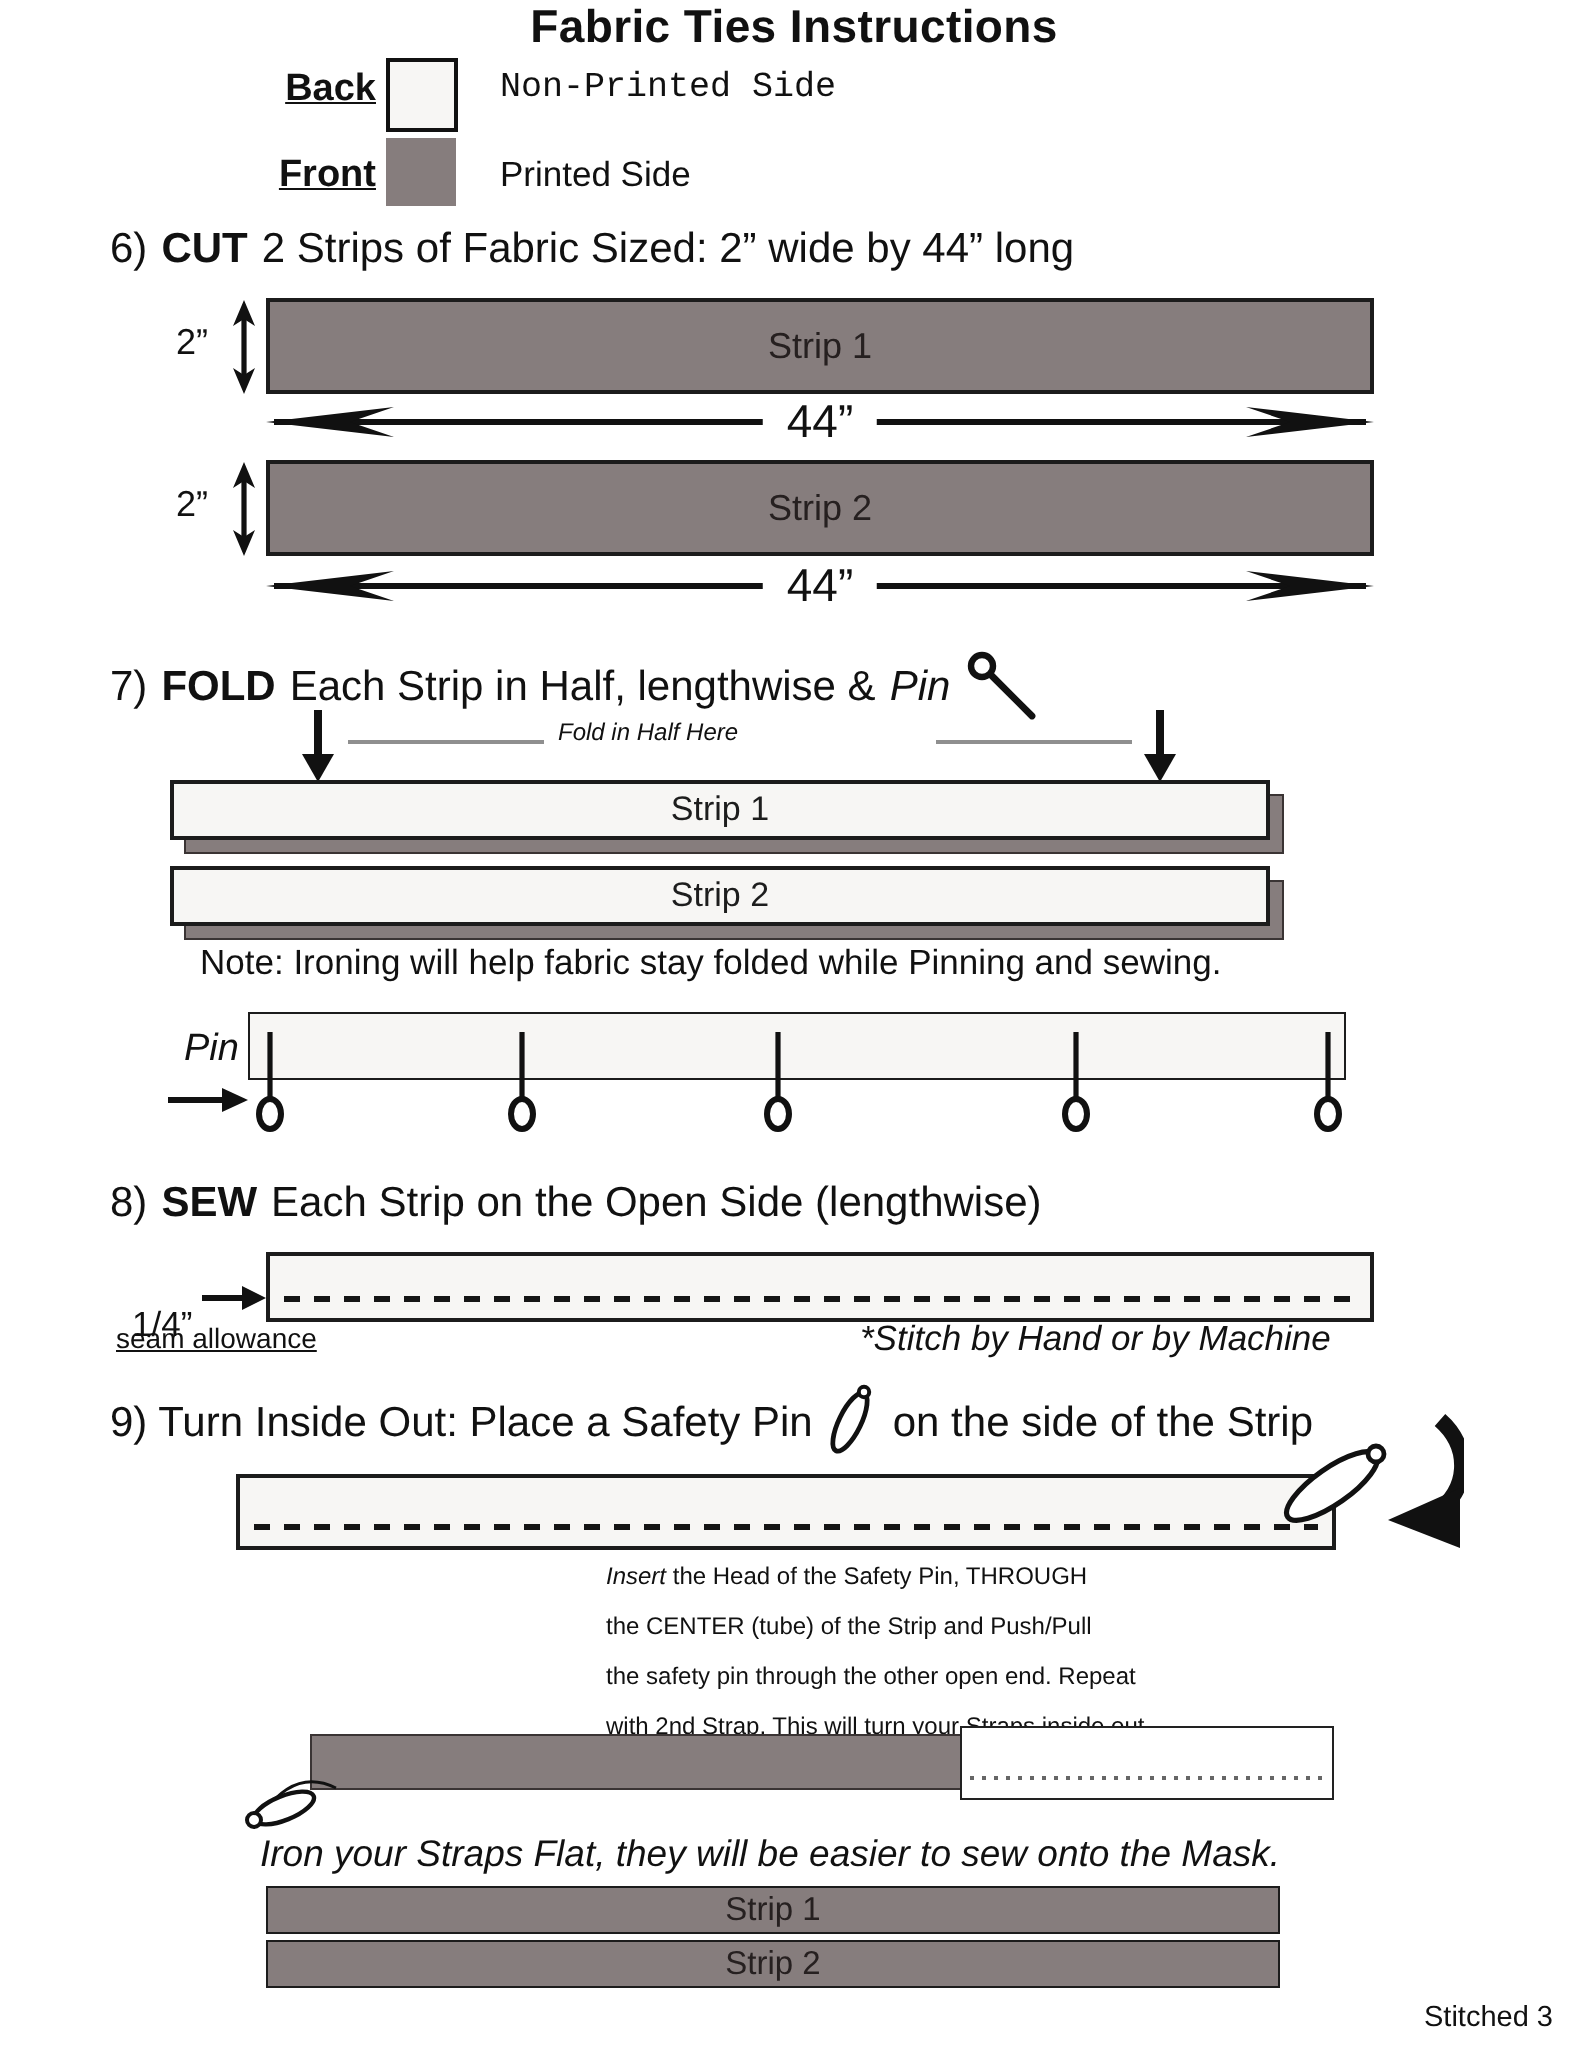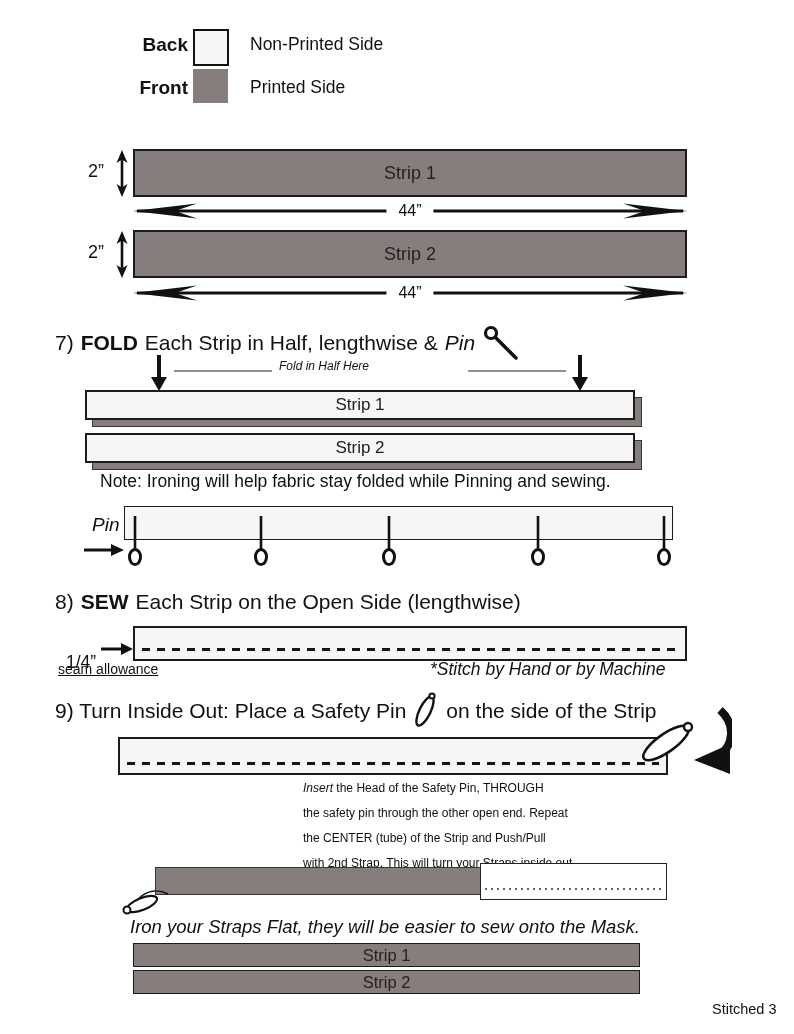--- a/index.html
+++ b/index.html
@@ -2,64 +2,68 @@
 <html style="--printed: #867d7d; --non-printed: #f7f6f4; --ink: #111111;"><head>
 <meta charset="utf-8">
 <style>
   html,body{margin:0;padding:0;background:#ffffff;}
   #page{
     position:relative;width:794px;height:1034px;background:#fff;overflow:hidden;
     font-family:"Liberation Sans","DejaVu Sans",sans-serif;color:#111;
   }
   .abs{position:absolute;}
   .title{width:100%;text-align:center;top:0px;font-size:23px;font-weight:bold;letter-spacing:.2px;}
-  .lg-label{font-size:19px;font-weight:bold;text-align:right;width:128px;}
+  .lg-label{font-size:19px;font-weight:bold;text-align:right;width:128px;text-decoration:underline;}
   .lg-desc{font-size:17.5px;}
   .swatch-back{width:32px;height:33px;background:var(--non-printed,#f7f6f4);border:2.5px solid #111;}
   .swatch-front{width:35px;height:34px;background:var(--printed,#867d7d);}
   .h{font-size:21px;white-space:nowrap;}
   .h > * + *{margin-left:7px;}
   .h b{font-weight:bold;}
   .h .it{font-style:italic;}
   .gray-strip{background:var(--printed,#867d7d);border:2px solid #1c1c1c;display:flex;align-items:center;justify-content:center;box-sizing:border-box;}
   .gray-strip span{font-size:18px;color:#262020;}
   .white-strip{background:var(--non-printed,#f7f6f4);border:2px solid #1c1c1c;display:flex;align-items:center;justify-content:center;box-sizing:border-box;}
   .white-strip span{font-size:17px;color:#1d1d1d;}
   .under{background:var(--printed,#867d7d);border:1px solid #3a3434;box-sizing:border-box;}
   .dim-label{font-size:18px;}
-  .harrow-label{position:absolute;left:50%;top:50%;transform:translate(-50%,-50%);background:#fff;padding:0 12px;font-size:16px;}
+  .harrow-label{position:absolute;left:50%;top:50%;transform:translate(-50%,-50%);background:#fff;padding:0 12px;font-size:23px;}
   .thinline{height:1.5px;background:#8f8f8f;}
   .fold-label{font-style:italic;font-size:12px;}
   .note{font-size:17.5px;}
   .small-cap{font-size:14px;text-decoration:underline;}
   .italic-note{font-style:italic;font-size:17.5px;}
   .iron-note{font-style:italic;font-size:18.5px;text-align:center;}
   .pin-word{font-style:italic;font-size:19px;}
   .para{font-size:12px;line-height:25px;}
   .para .it{font-style:italic;}
   .dashed{background:repeating-linear-gradient(90deg,#151515 0 8px,transparent 8px 15px);height:3px;}
   .dotted{background:repeating-linear-gradient(90deg,#666 0 2px,transparent 2px 6px);height:2px;}
   .footer{font-size:14.5px;text-align:right;}
   svg{display:block;}
   .inline-ico{display:inline-block;vertical-align:-12px;}
 </style>
 </head>
 <body>
 
 <div id="page">
 
+  <div class="abs title">Fabric Ties Instructions</div>
 
   <div class="abs lg-label" style="left:60px;top:34px;">Back</div>
   <div class="abs swatch-back" style="left:193px;top:29px;"></div>
-  <div class="abs lg-desc" style="left:250px;top:34px;">Non-Printed Side</div>
+  <div class="abs lg-desc" style="left:250px;top:34px;font-family:Liberation Mono, monospace;">Non-Printed Side</div>
 
   <div class="abs lg-label" style="left:60px;top:77px;">Front</div>
   <div class="abs swatch-front" style="left:193px;top:69px;"></div>
   <div class="abs lg-desc" style="left:250px;top:77px;">Printed Side</div>
 
+  <div class="abs h" style="left:55px;top:113px;">
+    <span>6)</span><b>CUT</b><span>2 Strips of Fabric Sized: 2” wide by 44” long</span>
+  </div>
 
   <div class="abs gray-strip" style="left:133px;top:149px;width:554px;height:48px;">
     <span>Strip 1</span>
   </div>
   <div class="abs dim-label" style="left:88px;top:161px;">2”</div>
   <svg class="abs" style="left:114px;top:150px;" width="16" height="47" viewBox="0 0 16 47">
     <line x1="8" y1="5" x2="8" y2="42" stroke="#111" stroke-width="2.6"></line>
     <polygon points="8,0 2.5,13 8,9.5 13.5,13" fill="#111"></polygon>
     <polygon points="8,47 2.5,34 8,37.5 13.5,34" fill="#111"></polygon>
   </svg>
@@ -168,22 +172,22 @@
     <ellipse cx="32" cy="33" rx="9" ry="27" fill="#fff" stroke="#111" stroke-width="2.6" transform="rotate(55 32 33)"></ellipse>
     <circle cx="54" cy="17" r="4" fill="#fff" stroke="#111" stroke-width="2.4"></circle>
   </svg>
   <svg class="abs" style="left:686px;top:706px;" width="46" height="70" viewBox="0 0 46 70">
     <path d="M 34,4 C 50,18 48,40 32,50" stroke="#111" stroke-width="8" fill="none"></path>
     <polygon points="44,38 8,54 44,68" fill="#111"></polygon>
   </svg>
 
   <div class="abs para" style="left:303px;top:776px;width:445px;">
     <div><span class="it">Insert</span> <span>the Head of the Safety Pin, THROUGH</span></div>
+    <div>the CENTER (tube) of the Strip and Push/Pull</div>
     <div>the safety pin through the other open end. Repeat</div>
-    <div>the CENTER (tube) of the Strip and Push/Pull</div>
     <div>with 2nd Strap.  This will turn your Straps inside out.</div>
   </div>
 
   <div class="abs" style="left:155px;top:867px;width:326px;height:28px;background:var(--printed,#867d7d);border:1.5px solid #3a3434;box-sizing:border-box;"></div>
   <div class="abs" style="left:480px;top:863px;width:187px;height:37px;background:#fff;border:1.5px solid #222;box-sizing:border-box;">
     <div class="dotted" style="position:absolute;left:4px;right:4px;top:24px;"></div>
   </div>
   <svg class="abs" style="left:116px;top:882px;" width="54" height="40" viewBox="0 0 54 40">
     <path d="M 16,24 Q 32,2 52,12" stroke="#111" stroke-width="1.4" fill="none"></path>
     <ellipse cx="26" cy="22" rx="16" ry="6" fill="#fff" stroke="#111" stroke-width="2.2" transform="rotate(-22 26 22)"></ellipse>

